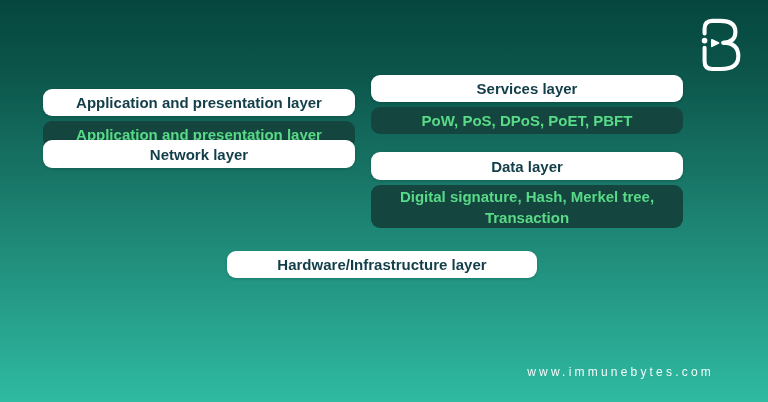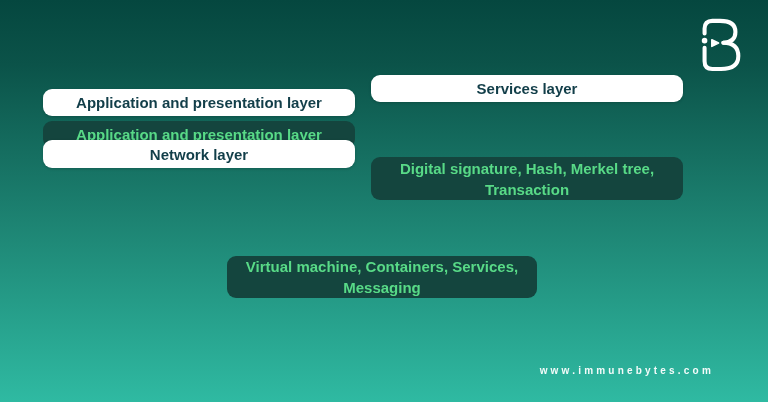--- a/index.html
+++ b/index.html
@@ -63,23 +63,23 @@
     top: 14px;
     right: 21px;
     width: 54px;
     height: 60px;
   }
   .footer-url {
     position: absolute;
     top: 365px;
     right: 54px;
     color: rgba(255,255,255,0.95);
-    font-size: 10px;
+    font-size: 12px;
     letter-spacing: 3.2px;
-    font-weight: 700;
+    font-weight: 400;
   }
 </style>
 </head>
 <body>
 
 <div class="logo">
   <svg viewBox="0 0 56 62" width="54" height="60">
     <g fill="none" stroke="#ffffff" stroke-width="4.2" stroke-linecap="round">
 
       <path d="M 12 20 L 12 15 Q 12 7 20 7 L 28 7 Q 44 7 44 18.5 Q 44 29 31.5 29.7"></path>
@@ -93,27 +93,29 @@
   </svg>
 </div>
 
 <div class="layer-block" id="block-application">
   <div class="layer-header">Application and presentation layer</div>
   <div class="layer-content">Application and presentation layer</div>
 </div>
 
 <div class="layer-block" id="block-consensus">
   <div class="layer-header">Services layer</div>
+  <div class="layer-content">PoW, PoS, DPoS, PoET, PBFT</div>
 </div>
 
 <div class="layer-block" id="block-network">
   <div class="layer-header">Network layer</div>
 </div>
 
 <div class="layer-block" id="block-data">
+  <div class="layer-header">Data layer</div>
   <div class="layer-content">Digital signature, Hash, Merkel tree, Transaction</div>
 </div>
 
 <div class="layer-block" id="block-hardware">
-  <div class="layer-content">Virtual machine, Containers, Services, Messaging</div>
+  <div class="layer-header">Hardware/Infrastructure layer</div>
 </div>
 
 <div class="footer-url">www.immunebytes.com</div>
 
 </body></html>

